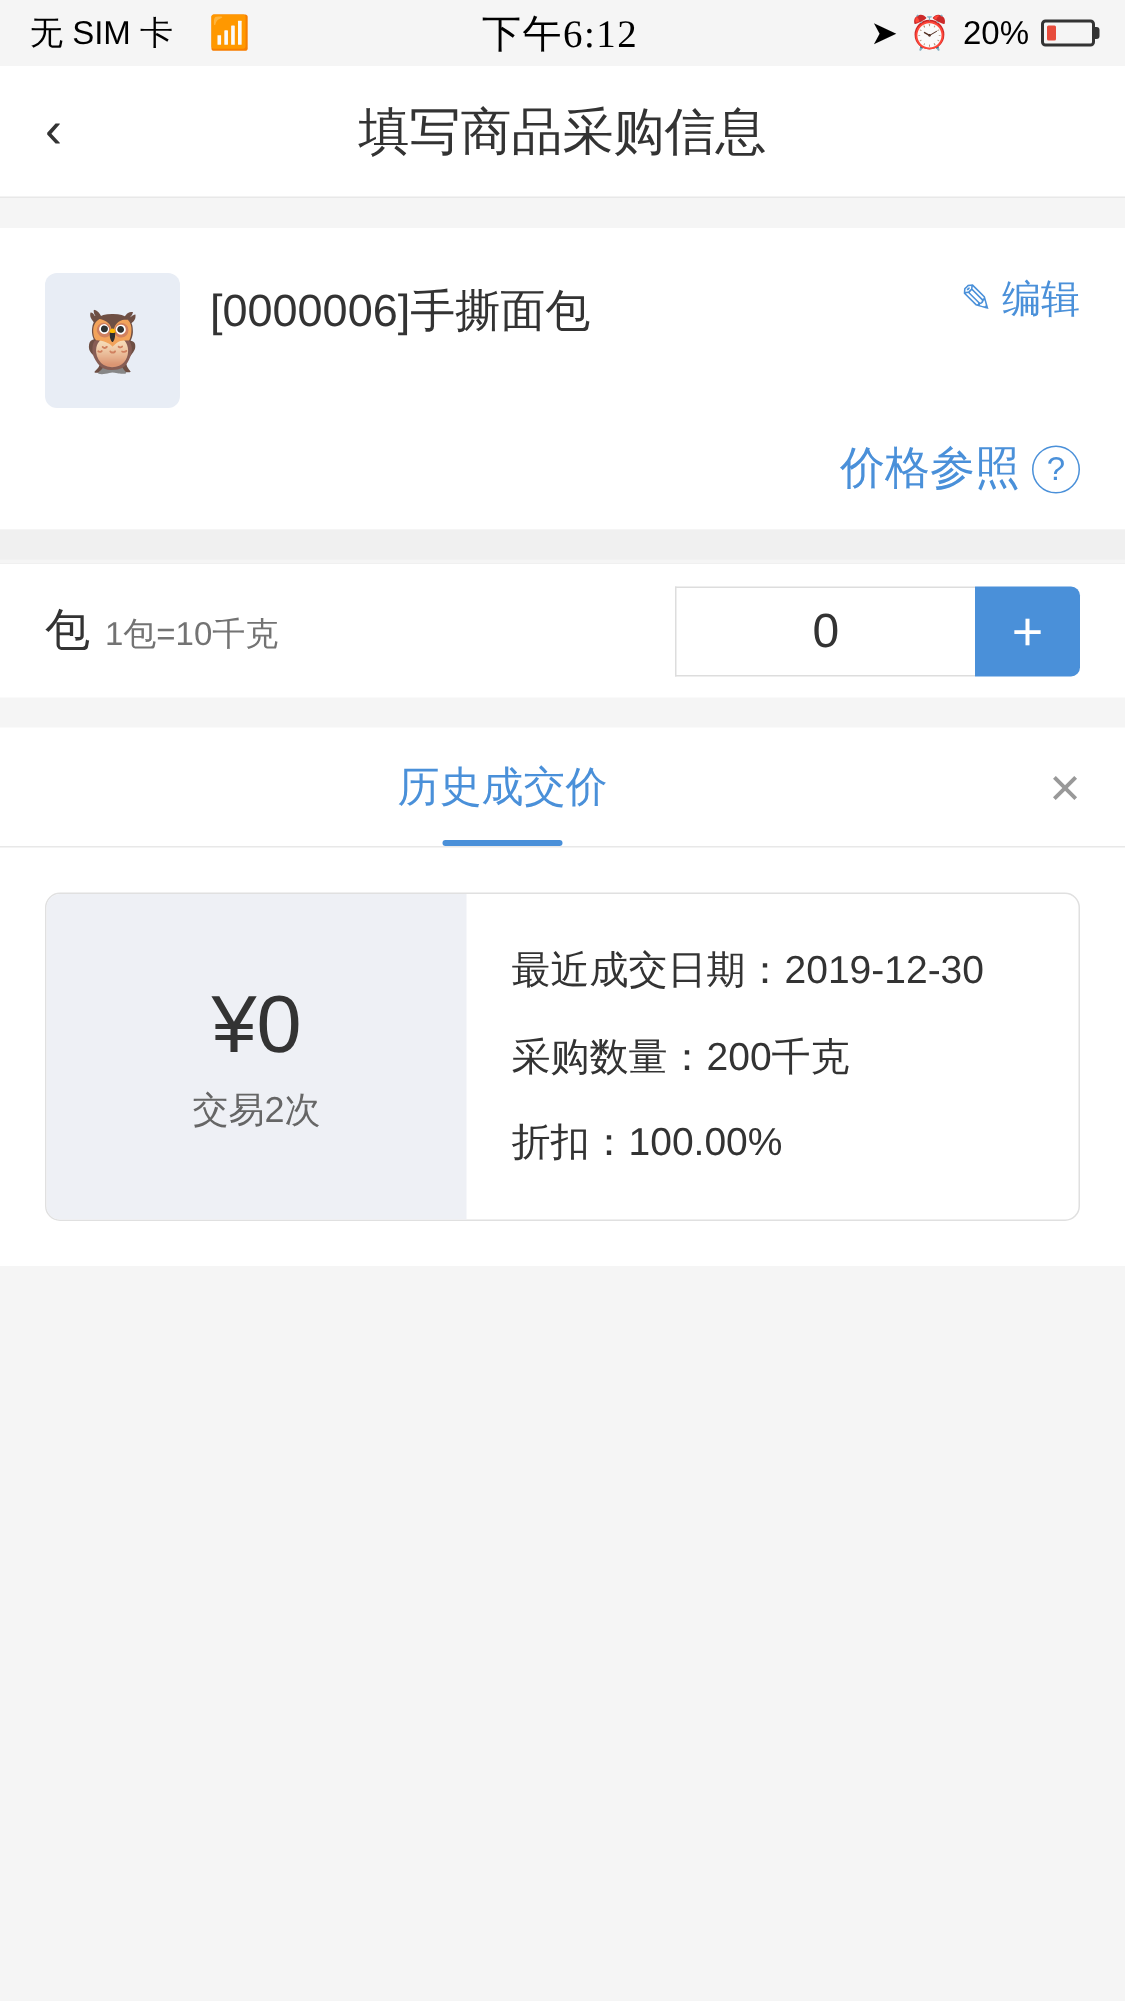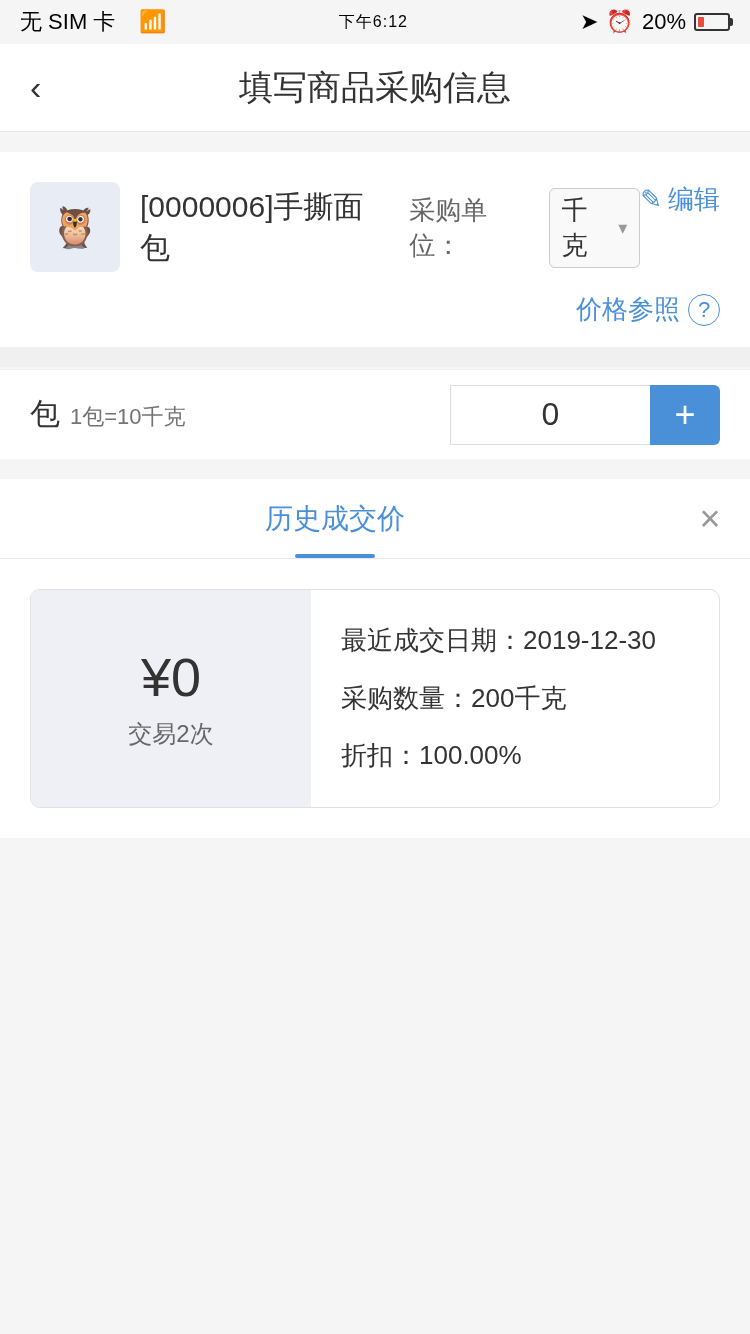--- a/index.html
+++ b/index.html
@@ -24,23 +24,24 @@
       font-size: 24px;
       font-weight: 500;
     }
     .status-left {
       display: flex;
       align-items: center;
       gap: 24px;
       font-size: 22px;
     }
     .status-center {
-      font-size: 16px;
+      font-size: 26px;
       font-weight: 500;
       letter-spacing: 1px;
+      font-family: Liberation Serif, serif;
     }
     .status-right {
       display: flex;
       align-items: center;
       gap: 8px;
       font-size: 22px;
     }
     .battery-icon {
       width: 36px;
       height: 18px;
@@ -165,21 +166,21 @@
       color: #4a90d9;
       font-size: 26px;
       display: flex;
       align-items: center;
       gap: 6px;
       cursor: pointer;
       flex-shrink: 0;
     }
     .price-ref-btn {
       color: #4a90d9;
-      font-size: 26px;
+      font-size: 30px;
       display: flex;
       align-items: center;
       gap: 6px;
       cursor: pointer;
     }
     .price-ref-row {
       display: flex;
       align-items: center;
       justify-content: flex-end;
       gap: 8px;
@@ -367,27 +368,20 @@
 </div>
 
 <div class="product-card">
   <div class="product-row-top">
     <div class="product-left">
       <div class="product-thumbnail">
         <span class="owl-icon">🦉</span>
       </div>
       <div class="product-info">
         <div class="product-name">[0000006]手撕面包</div>
-        <div class="product-unit-row">
-          <span class="unit-label">采购单位：</span>
-          <div class="unit-select">
-            <span>千克</span>
-            <span class="unit-chevron">▾</span>
-          </div>
-        </div>
       </div>
     </div>
     <div class="edit-btn">
       <span>✎</span>
       <span>编辑</span>
     </div>
   </div>
   <div class="price-ref-row">
     <span class="price-ref-btn">价格参照</span>
     <span style="width:32px;height:32px;border-radius:50%;border:1px solid #4a90d9;color:#4a90d9;display:inline-flex;align-items:center;justify-content:center;font-size:22px;">?</span>

